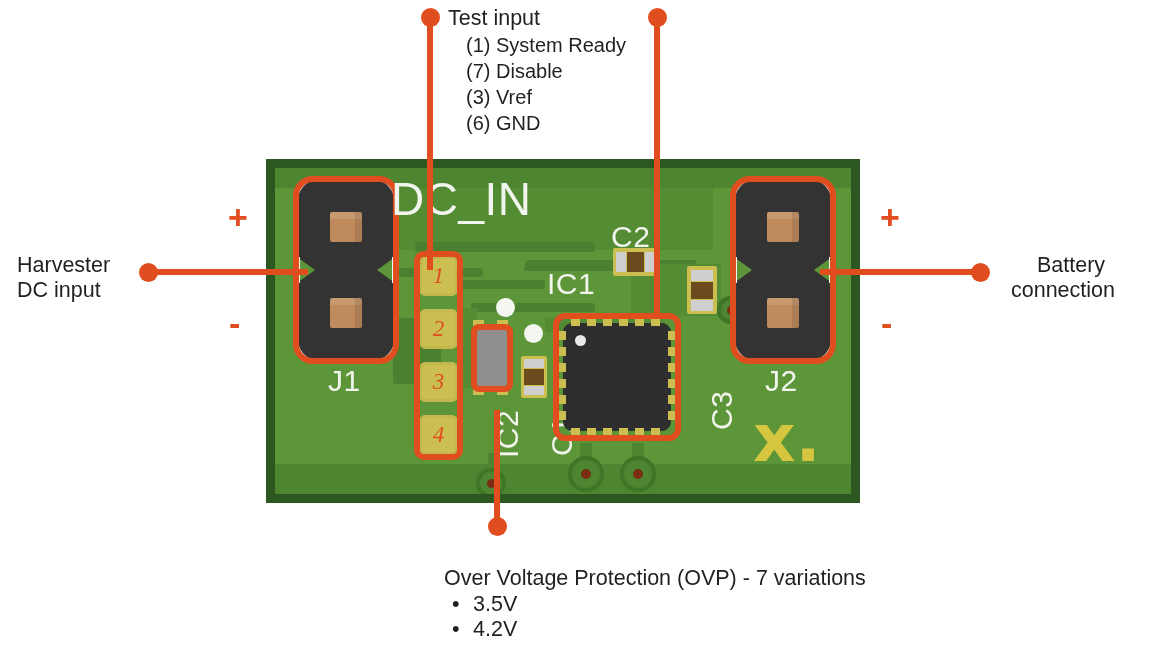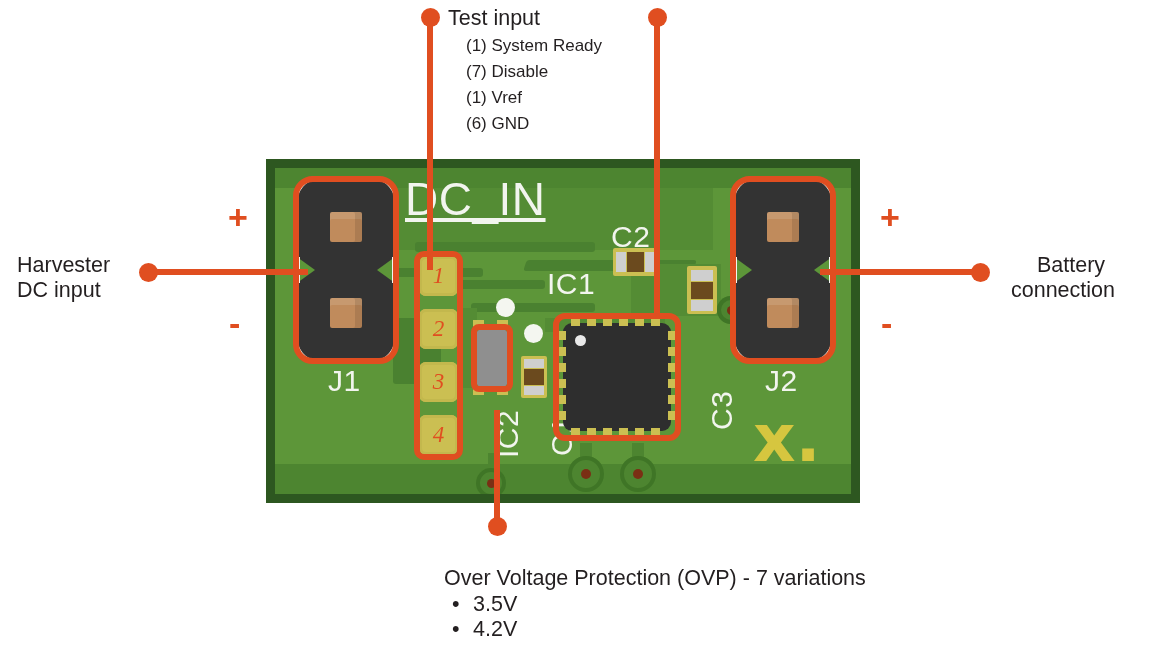--- a/index.html
+++ b/index.html
@@ -23,21 +23,21 @@
 
   
   .anno {
     position: absolute;
     color: #231f20;
     font-size: 21.5px;
     line-height: 25.5px;
     white-space: pre;
   }
   .anno-sub {
-    font-size: 17px;
+    font-size: 20px;
     line-height: 25.5px;
   }
 
   
   .cdot {
     position: absolute;
     background: #e04e20;
     border-radius: 50%;
   }
   .cline-v {
@@ -264,21 +264,21 @@
         <div class="conn-pin" style="left:33px; top:32px;"></div>
         <div class="conn-pin" style="left:33px; top:118px;"></div>
         <div class="conn-notch left" style="left:0px; top:77px;"></div>
         <div class="conn-notch right" style="right:0px; top:77px;"></div>
         <div class="conn-white-l" style="left:-4px; top:77px;"></div>
         <div class="conn-white-r" style="right:-4px; top:77px;"></div>
       </div>
       <div class="hl" style="left:18px; top:8px; width:106px; height:188px; border-radius:20px;"></div>
       <div class="silk silk-mid" style="left:53px; top:196px;">J1</div>
 
-      <div class="silk silk-big" style="left:130px; top:4px;text-decoration:underline;">DC_IN</div>
+      <div class="silk silk-big" style="left:116px; top:4px;">DC_IN</div>
 
       <div class="tpad" style="left:144px; top:88px;">1</div>
       <div class="tpad" style="left:144px; top:141px;">2</div>
       <div class="tpad" style="left:144px; top:194px;">3</div>
       <div class="tpad" style="left:144px; top:247px;">4</div>
       <div class="hl" style="left:139px; top:83px; width:49px; height:209px;"></div>
 
       <div class="ic2" style="left:201px; top:161px; width:32px; height:58px;"></div>
       <div class="ic2-pad" style="left:198px; top:152px;"></div>
       <div class="ic2-pad" style="left:222px; top:152px;"></div>
@@ -372,21 +372,21 @@
       <div class="silk silk-mid" style="left:490px; top:196px;">J2</div>
 
     </div>
   </div>
 
   <div class="cdot" style="left:421px; top:8px; width:19px; height:19px;"></div>
   <div class="cline-v" style="left:427px; top:20px; height:250px;"></div>
   <div class="anno" style="left:448px; top:6px;">Test input</div>
   <div class="anno anno-sub" style="left:466px; top:33px;">(1) System Ready</div>
   <div class="anno anno-sub" style="left:466px; top:59px;">(7) Disable</div>
-  <div class="anno anno-sub" style="left:466px; top:85px;">(1) Vref</div>
+  <div class="anno anno-sub" style="left:466px; top:85px;">(3) Vref</div>
   <div class="anno anno-sub" style="left:466px; top:111px;">(6) GND</div>
 
   <div class="cdot" style="left:648px; top:8px; width:19px; height:19px;"></div>
   <div class="cline-v" style="left:654px; top:20px; height:295px;"></div>
 
   <div class="cdot" style="left:139px; top:263px; width:19px; height:19px;"></div>
   <div class="cline-h" style="left:148px; top:269px; width:160px;"></div>
   <div class="anno" style="left:17px; top:253px;">Harvester</div>
   <div class="anno" style="left:17px; top:278px;">DC input</div>
   <div class="plusminus" style="left:228px; top:198px; font-size:34px;">+</div>

